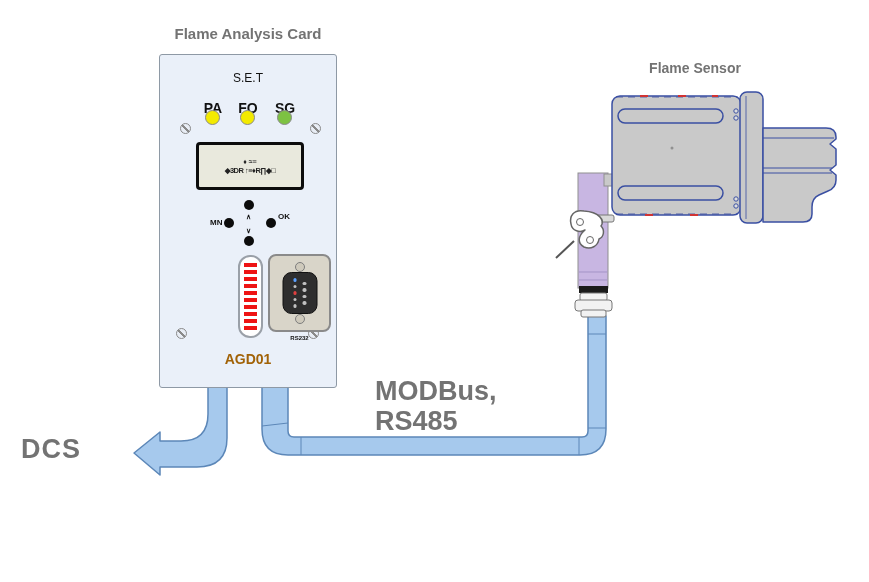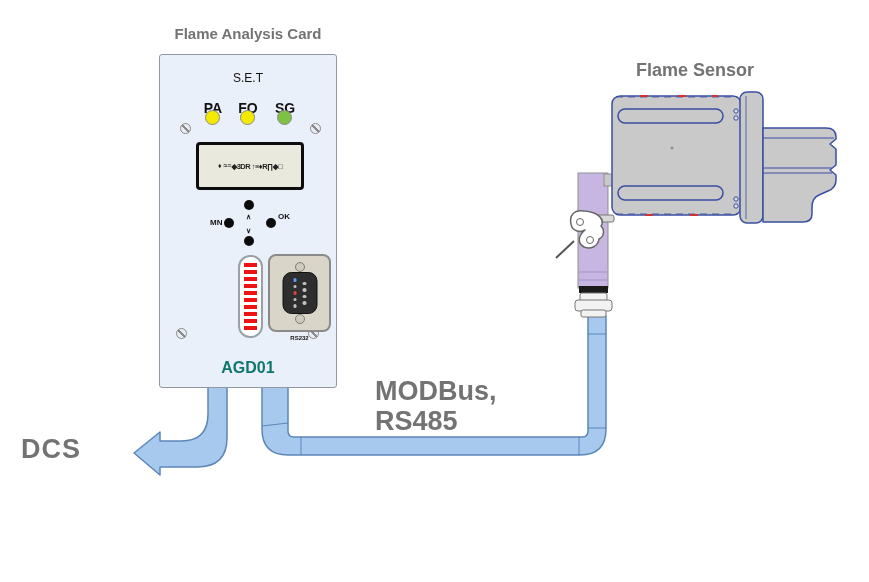--- a/index.html
+++ b/index.html
@@ -1,61 +1,61 @@
 <!DOCTYPE html>
 <html><head>
 <meta charset="utf-8">
 <style>
   html,body{margin:0;padding:0;background:#ffffff;font-family:"Liberation Sans",sans-serif;}
   #stage{position:relative;width:869px;height:582px;background:#ffffff;overflow:hidden;}
 
   
   .lbl{position:absolute;color:#737373;font-weight:bold;z-index:3;}
   #card-title{left:159px;top:25px;width:178px;text-align:center;font-size:15px;}
-  #sensor-title{left:595px;top:60px;width:200px;text-align:center;font-size:18px;}
+  #sensor-title{left:595px;top:60px;width:200px;text-align:center;font-size:14px;}
   #dcs-label{left:21px;top:434px;font-size:27px;letter-spacing:1px;}
   #bus-label{left:375px;top:376px;width:200px;font-size:27px;line-height:1.12;}
 
   
   #gfx{position:absolute;left:0;top:0;z-index:1;}
 
   
   #card{position:absolute;left:159px;top:54px;width:178px;height:334px;
         background:#eaf0f9;border:1.5px solid #8e99a5;border-radius:3px;z-index:2;box-sizing:border-box;}
   .abs{position:absolute;}
   #set-label{left:0;top:16px;width:100%;text-align:center;font-size:12px;font-weight:normal;color:#111;}
   .led-label{top:45px;width:24px;text-align:center;font-size:14px;font-weight:bold;color:#111;}
   .led{top:55px;width:15px;height:15px;border-radius:50%;border:1px solid #8a8a8a;box-sizing:border-box;}
   .led-yellow{background:#f3ea00;}
   .led-green{background:#7dc242;}
   .screw{width:11px;height:11px;border-radius:50%;border:1px solid #8a8a8a;box-sizing:border-box;
          background:linear-gradient(45deg,transparent 42%,#8a8a8a 42%,#8a8a8a 58%,transparent 58%),#e8edf5;}
   #lcd{left:36px;top:87px;width:108px;height:48px;background:#e9e9dd;border:3.5px solid #0c0c0c;
-       border-radius:4px;box-sizing:border-box;display:flex;flex-direction:row;align-items:center;justify-content:center;}
+       border-radius:4px;box-sizing:border-box;display:flex;flex-direction:column;align-items:center;justify-content:center;}
   #lcd .lcd-line1{font-size:7px;font-weight:bold;color:#222;line-height:8px;}
   #lcd .lcd-line2{font-size:7.5px;font-weight:bold;color:#222;line-height:9px;letter-spacing:-0.5px;white-space:nowrap;}
   .navdot{width:10px;height:10px;border-radius:50%;background:#0c0c0c;}
   .navtxt{font-size:8px;font-weight:bold;color:#111;}
   .navsym{font-size:7px;font-weight:bold;color:#111;line-height:7px;}
   #bargraph{left:78px;top:200px;width:25px;height:83px;border:2px solid #9aa0a8;border-radius:12px;
             background:#ffffff;box-sizing:border-box;}
   #bargraph .stripes{position:absolute;left:4px;right:4px;top:6px;bottom:6px;
             background:repeating-linear-gradient(to bottom,#ee1414 0 4px,transparent 4px 7px);}
   #db9{left:108px;top:199px;width:63px;height:78px;background:#d9d5c9;border:2px solid #8a8a8a;
        border-radius:8px;box-sizing:border-box;}
   .db9-hole{position:absolute;left:50%;transform:translateX(-50%);width:10px;height:10px;border-radius:50%;
        background:#cfcabc;border:1px solid #7d7d7d;box-sizing:border-box;}
   #dsub{position:absolute;left:50%;top:50%;transform:translate(-50%,-50%);width:33px;height:40px;
        background:#2e2e2e;border:1px solid #111;border-radius:9px;}
   .pincols{position:absolute;inset:0;display:flex;justify-content:center;gap:6px;align-items:center;}
   .pincol{display:flex;flex-direction:column;gap:3px;}
   .pin{width:3.5px;height:3.5px;border-radius:50%;background:#c0c0c0;}
   .pin.blue{background:#5aa0ff;} .pin.red{background:#e04040;}
   #rs232-label{left:108px;top:280px;width:63px;text-align:center;font-size:6px;font-weight:bold;color:#111;}
-  #model-label{left:0;top:304px;width:100%;text-align:center;font-size:16px;font-weight:bold;color:#0f766e;}
+  #model-label{left:0;top:296px;width:100%;text-align:center;font-size:14px;font-weight:bold;color:#a16207;}
 </style>
 </head>
 <body>
 
 <div id="stage">
 
   <svg id="gfx" width="869" height="582" viewBox="0 0 869 582">
 
     <path d="M208,384 L208,414 Q208,441 181,441 L160,441 L160,432 L134,453 L160,475 L160,467 L197,467 Q227,467 227,438 L227,384 Z" fill="#a6c9ed" stroke="#5c87b8" stroke-width="1.5" stroke-linejoin="round"></path>
 

